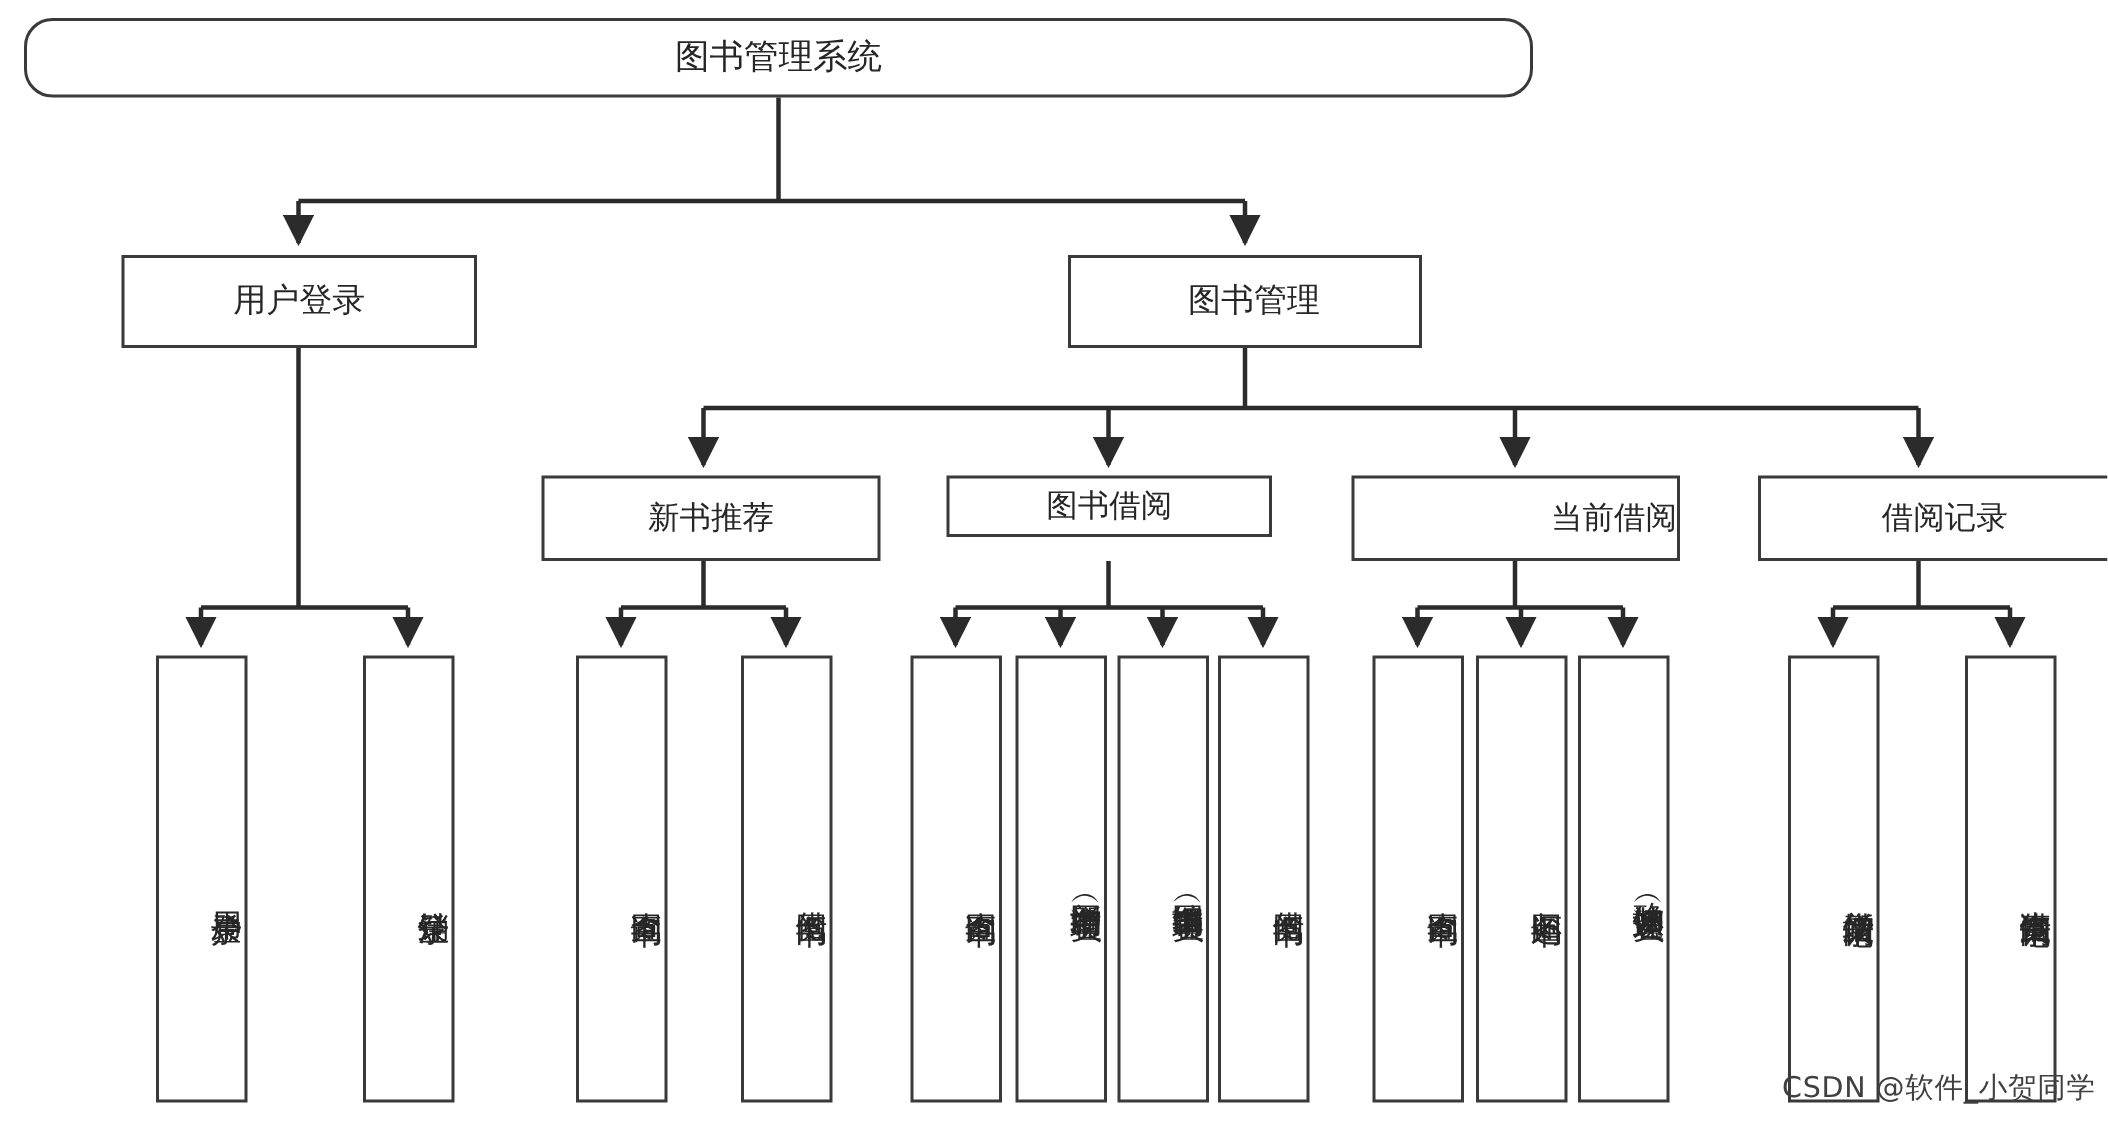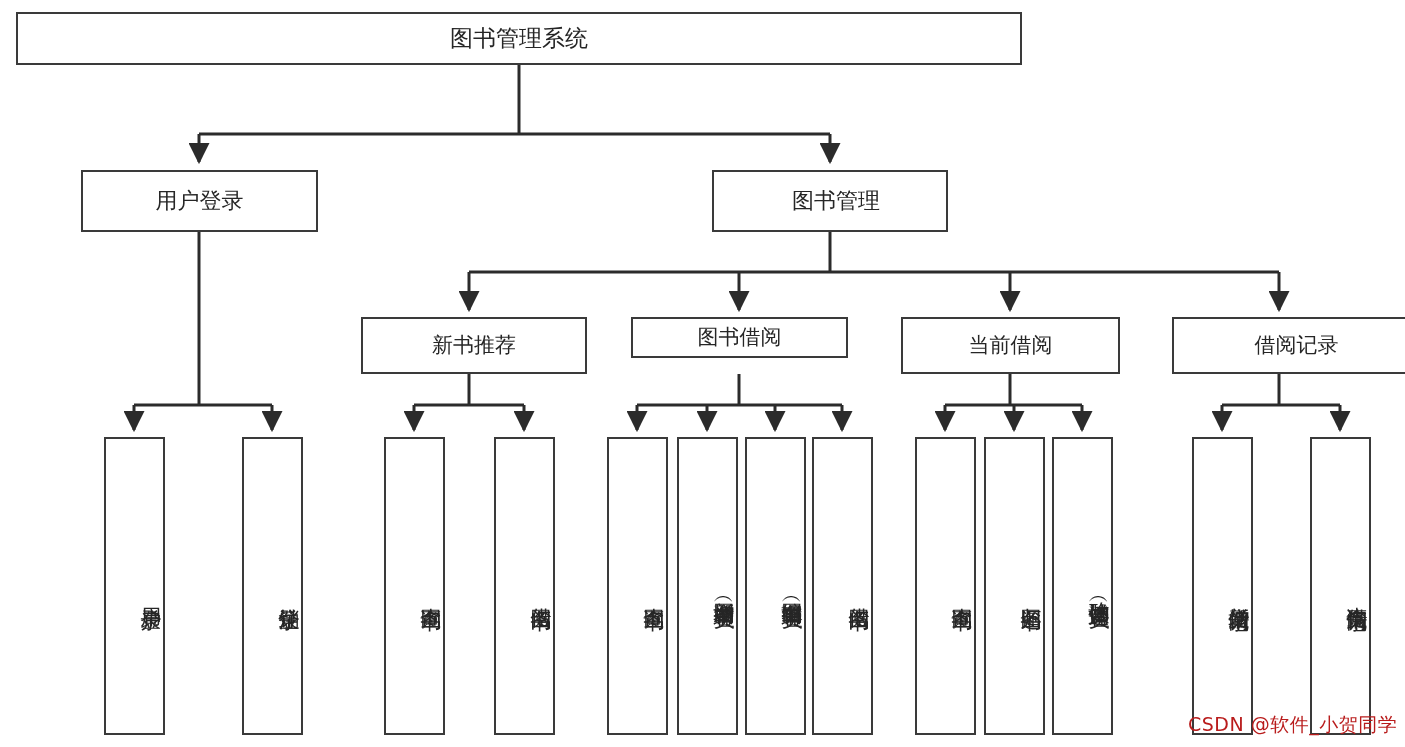--- a/index.html
+++ b/index.html
@@ -33,20 +33,21 @@
     background: #ffffff;
     color: #262626;
     display: flex;
     align-items: center;
     justify-content: center;
     text-align: center;
     line-height: 1.18;
   }
   .node.level-0 {
     font-size: 23px;
+    border-radius: 19px;
   }
   .node.level-1 {
     font-size: 22px;
   }
   .node.level-2 {
     font-size: 21px;
   }
   .node.leaf {
     font-size: 21px;
     writing-mode: vertical-rl;
@@ -60,21 +61,21 @@
     padding-top: 6px;
   }
   .node-label {
     display: block;
   }
   .watermark {
     position: absolute;
     left: 1188px;
     top: 712px;
     font-size: 19px;
-    color: #b91c1c;
+    color: #404040;
     white-space: nowrap;
     letter-spacing: 0.5px;
   }
 </style>
 </head>
 <body>
 
 <div id="diagram-canvas">
 
   <svg id="edge-layer" viewBox="0 0 1405 747" xmlns="http://www.w3.org/2000/svg">
@@ -137,21 +138,21 @@
   <div class="node level-1" style="left:712px; top:170px; width:236px; height:62px;padding-left:12px;">
     <span class="node-label">图书管理</span>
   </div>
 
   <div class="node level-2" style="left:361px; top:317px; width:226px; height:57px;">
     <span class="node-label">新书推荐</span>
   </div>
   <div class="node level-2" style="left:631px; top:317px; width:217px; height:41px;">
     <span class="node-label">图书借阅</span>
   </div>
-  <div class="node level-2" style="left:901px; top:317px; width:219px; height:57px;">
+  <div class="node level-2" style="left:901px; top:317px; width:219px; height:57px;justify-content:flex-end;">
     <span class="node-label">当前借阅</span>
   </div>
   <div class="node level-2" style="left:1172px; top:317px; width:249px; height:57px;">
     <span class="node-label">借阅记录</span>
   </div>
 
   <div class="node leaf" style="left:104px; top:437px; width:61px; height:298px;">
     <span class="node-label">用户登录</span>
   </div>
   <div class="node leaf" style="left:242px; top:437px; width:61px; height:298px;">

